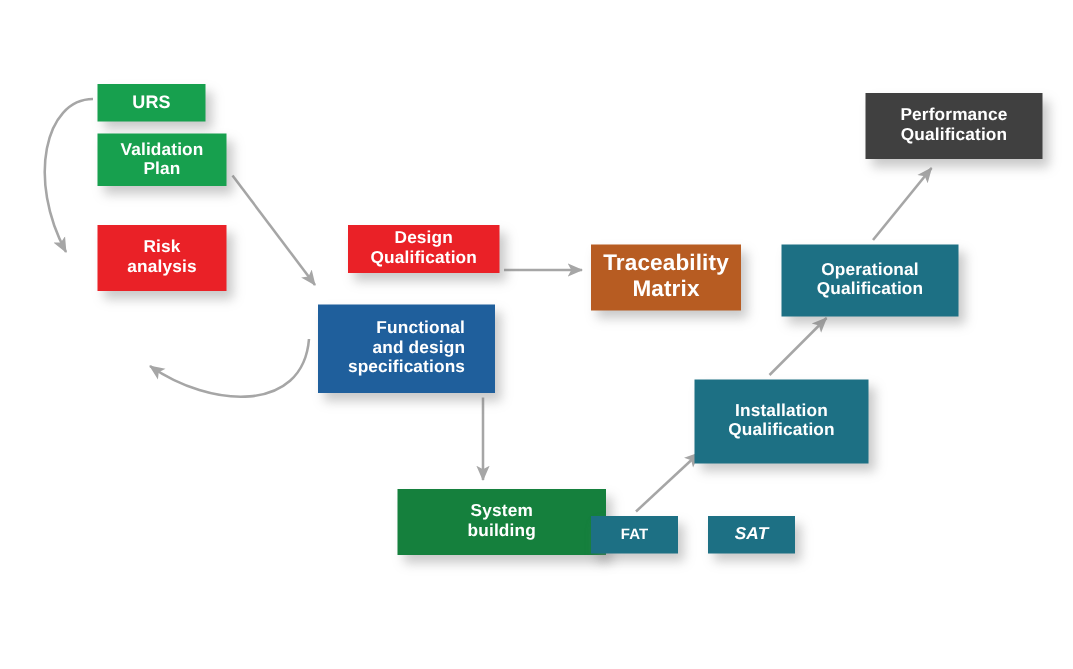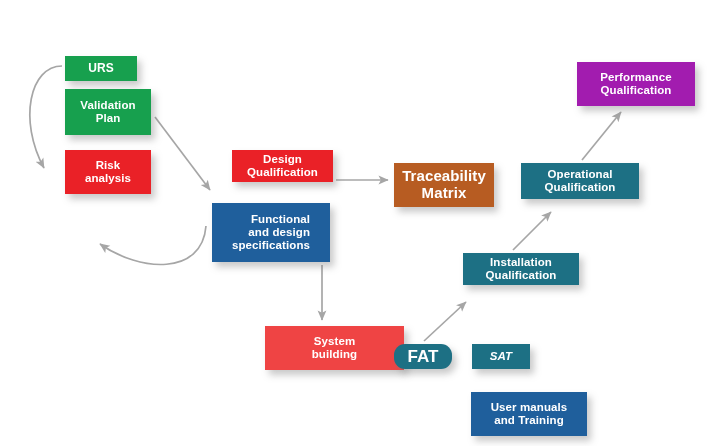--- a/index.html
+++ b/index.html
@@ -67,37 +67,35 @@
     <path d="M 322,265 L 322,320" fill="none" stroke="#a6a6a6" stroke-width="1.7" marker-end="url(#arrowhead)"></path>
 
     <path d="M 424,341 L 466,302" fill="none" stroke="#a6a6a6" stroke-width="1.7" marker-end="url(#arrowhead)"></path>
 
     <path d="M 513,250 L 551,212" fill="none" stroke="#a6a6a6" stroke-width="1.7" marker-end="url(#arrowhead)"></path>
 
     <path d="M 582,160 L 621,112" fill="none" stroke="#a6a6a6" stroke-width="1.7" marker-end="url(#arrowhead)"></path>
   </svg>
 
   <div class="node" style="left: 65px; top: 56px; width: 72px; height: 25px; background: rgb(23, 160, 78); font-size: 12px;">URS</div>
-  <div class="node" style="left: 65px; top: 89px; width: 86px; height: 46px; background: rgb(23, 160, 78); font-size: 11.5px;">Validation
+  <div class="node" style="left: 65px; top: 89px; width: 86px; height: 35px; background: rgb(23, 160, 78); font-size: 11.5px;">Validation
 Plan</div>
   <div class="node" style="left: 65px; top: 150px; width: 86px; height: 44px; background: rgb(234, 33, 39); font-size: 11.5px;">Risk
 analysis</div>
   <div class="node" style="left: 232px; top: 150px; width: 101px; height: 32px; background: rgb(234, 33, 39); font-size: 11.5px;">Design
 Qualification</div>
   <div class="node" style="left: 212px; top: 203px; width: 118px; height: 59px; background: rgb(31, 95, 156); font-size: 11.5px; text-align: right;">Functional
 and design
 specifications</div>
   <div class="node" style="left: 394px; top: 163px; width: 100px; height: 44px; background: rgb(183, 92, 34); font-size: 15px;">Traceability
 Matrix</div>
-  <div class="node" style="left: 521px; top: 163px; width: 118px; height: 36px; background: rgb(29, 112, 132); font-size: 11.5px;">Operational
+  <div class="node" style="left: 521px; top: 163px; width: 118px; height: 48px; background: rgb(29, 112, 132); font-size: 11.5px;">Operational
 Qualification</div>
-  <div class="node" style="left: 577px; top: 62px; width: 118px; height: 44px; background: #a21caf; font-size: 11.5px;">Performance
+  <div class="node" style="left: 577px; top: 62px; width: 118px; height: 44px; background: #404040; font-size: 11.5px;">Performance
 Qualification</div>
-  <div class="node" style="left: 463px; top: 253px; width: 116px; height: 32px; background: rgb(29, 112, 132); font-size: 11.5px;">Installation
+  <div class="node" style="left: 463px; top: 253px; width: 116px; height: 56px; background: rgb(29, 112, 132); font-size: 11.5px;">Installation
 Qualification</div>
-  <div class="node" style="left: 265px; top: 326px; width: 139px; height: 44px; background: #ef4444; font-size: 11.5px;">System
+  <div class="node" style="left: 265px; top: 326px; width: 139px; height: 44px; background: #15803d; font-size: 11.5px;">System
 building</div>
-  <div class="node" style="left: 394px; top: 344px; width: 58px; height: 25px; background: rgb(29, 112, 132); font-size: 17px; border-radius: 11px;">FAT</div>
+  <div class="node" style="left: 394px; top: 344px; width: 58px; height: 25px; background: rgb(29, 112, 132); font-size: 10px;">FAT</div>
   <div class="node" style="left: 472px; top: 344px; width: 58px; height: 25px; background: rgb(29, 112, 132); font-size: 11.5px; font-style: italic;">SAT</div>
-  <div class="node" style="left: 471px; top: 392px; width: 116px; height: 44px; background: rgb(31, 95, 156); font-size: 11.5px;">User manuals
-and Training</div>
 
 </div>
 
 </body></html>

